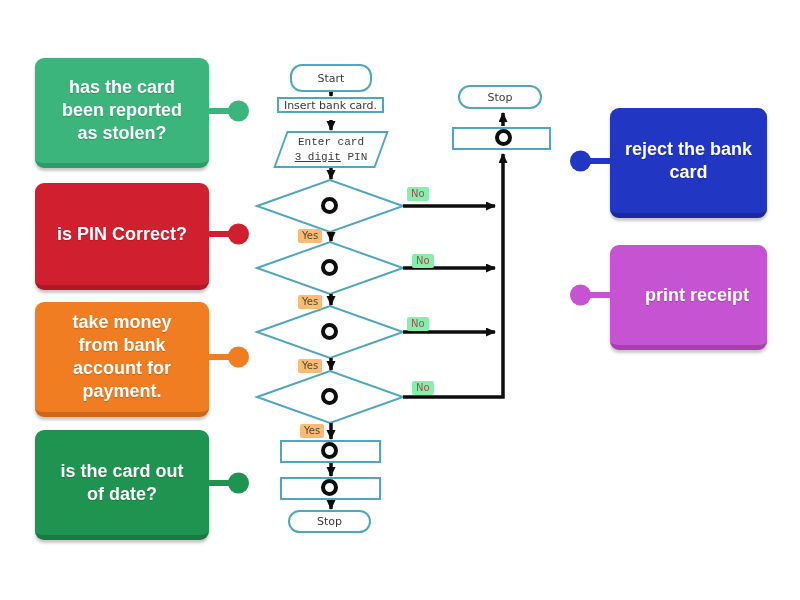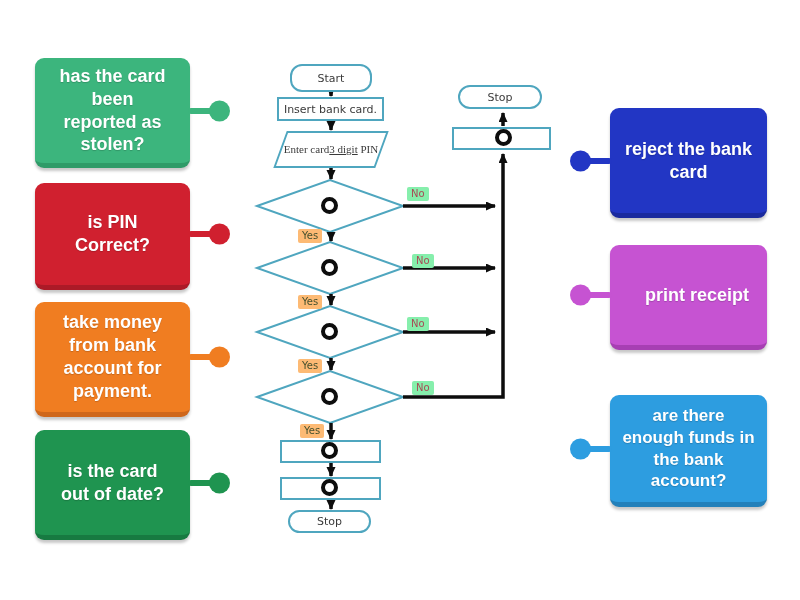--- a/index.html
+++ b/index.html
@@ -5,21 +5,21 @@
   html,body{margin:0;padding:0;background:#fff;}
   .stage{position:relative;width:800px;height:600px;background:#ffffff;overflow:hidden;
          font-family:"Liberation Sans",sans-serif;}
 
   
   .card{position:absolute;box-sizing:border-box;border-radius:9px;
         border-bottom:5px solid;box-shadow:0 3px 3px rgba(0,0,0,.22);
         color:#fff;font-weight:bold;font-size:18px;line-height:1.27;
         display:flex;align-items:center;justify-content:center;text-align:center;
         text-shadow:0 1px 1px rgba(0,0,0,.18);}
-  .card.left-side{width:155px;padding:4px 21px;}
+  .card.left-side{width:174px;padding:4px 21px;}
   .card.right-side{width:157px;padding:4px 11px;}
   .c-green {--c:#3cb57d;--cd:#2f9b68;background:var(--c);border-color:var(--cd);}
   .c-red   {--c:#d0202f;--cd:#ac1a27;background:var(--c);border-color:var(--cd);}
   .c-orange{--c:#f07d21;--cd:#cf671b;background:var(--c);border-color:var(--cd);}
   .c-dgreen{--c:#1f9450;--cd:#177a41;background:var(--c);border-color:var(--cd);}
   .c-blue  {--c:#2236c4;--cd:#1a2a9e;background:var(--c);border-color:var(--cd);}
   .c-purple{--c:#c653d2;--cd:#a73fb3;background:var(--c);border-color:var(--cd);}
   .c-lblue {--c:#2d9de0;--cd:#2380ba;background:var(--c);border-color:var(--cd);}
   .stub-line{position:absolute;height:6px;width:26px;top:50%;transform:translateY(-50%);
              background:var(--c);border-radius:3px;}
@@ -29,22 +29,22 @@
   .stub-dot.r{right:-40px;} .stub-dot.l{left:-40px;}
 
   
   .fc{position:absolute;box-sizing:border-box;border:2px solid #4fa6bf;background:#fff;
       display:flex;align-items:center;justify-content:center;z-index:1;
       font-family:"DejaVu Sans",sans-serif;font-size:11px;color:#3a3a3a;}
   .fc-stadium{border-radius:12px;}
   .fc-para{position:absolute;z-index:1;}
   .fc-para-shape{position:absolute;left:12px;right:12px;top:0;bottom:0;
                  transform:skewX(-20deg);border:2px solid #4fa6bf;background:#fff;box-sizing:border-box;}
-  .fc-para-text{position:absolute;inset:0;display:flex;align-items:center;
-                justify-content:center;font-family:Liberation Serif, serif;font-size:11px;
+  .fc-para-text{position:absolute;inset:0;display:flex;flex-direction:column;align-items:center;
+                justify-content:center;font-family:Liberation Mono, monospace;font-size:11px;
                 color:#3a3a3a;line-height:1.35;}
   .u{text-decoration:underline;}
 
   
   .ring{position:absolute;width:9px;height:9px;border:4px solid #0d0d0d;border-radius:50%;
         background:#fff;z-index:2;}
 
   
   .chip{position:absolute;z-index:2;font-family:"DejaVu Sans",sans-serif;font-size:10px;
         padding:1px 4px;border-radius:2px;line-height:1.2;}
@@ -83,21 +83,21 @@
       <line x1="403" y1="206" x2="495" y2="206" marker-end="url(#ah)"></line>
       <line x1="403" y1="268" x2="495" y2="268" marker-end="url(#ah)"></line>
       <line x1="403" y1="332" x2="495" y2="332" marker-end="url(#ah)"></line>
       <path d="M403,397 L503,397 L503,154" marker-end="url(#ah)"></path>
       <line x1="503" y1="126" x2="503" y2="113" marker-end="url(#ah)"></line>
     </g>
   </svg>
 
   <div class="fc fc-stadium" style="left:290px;top:64px;width:82px;height:28px;">Start</div>
 
-  <div class="fc" style="left:277px;top:97px;width:107px;height:24px;">Insert bank card.</div>
+  <div class="fc" style="left:277px;top:97px;width:107px;height:16px;">Insert bank card.</div>
 
   <div class="fc-para" style="left:268px;top:131px;width:126px;height:37px;">
     <div class="fc-para-shape"></div>
     <div class="fc-para-text">
       <div>Enter card</div>
       <div><span class="u">3 digit</span> <span>PIN</span></div>
     </div>
   </div>
 
   <div class="fc" style="left:280px;top:440px;width:101px;height:23px;"></div>
@@ -149,19 +149,14 @@
   <div class="card right-side c-blue" style="left:610px;top:108px;height:110px;align-items:center;">
     <span>reject the bank card</span>
     <span class="stub-line l"></span>
     <span class="stub-dot l"></span>
   </div>
   <div class="card right-side c-purple" style="left:610px;top:245px;height:105px;padding-left:28px;">
     <span>print receipt</span>
     <span class="stub-line l"></span>
     <span class="stub-dot l"></span>
   </div>
-  <div class="card right-side c-lblue" style="left:610px;top:395px;height:112px;font-size:17px;">
-    <span>are there enough funds in the bank account?</span>
-    <span class="stub-line l"></span>
-    <span class="stub-dot l"></span>
-  </div>
 
 </div>
 
 </body></html>

